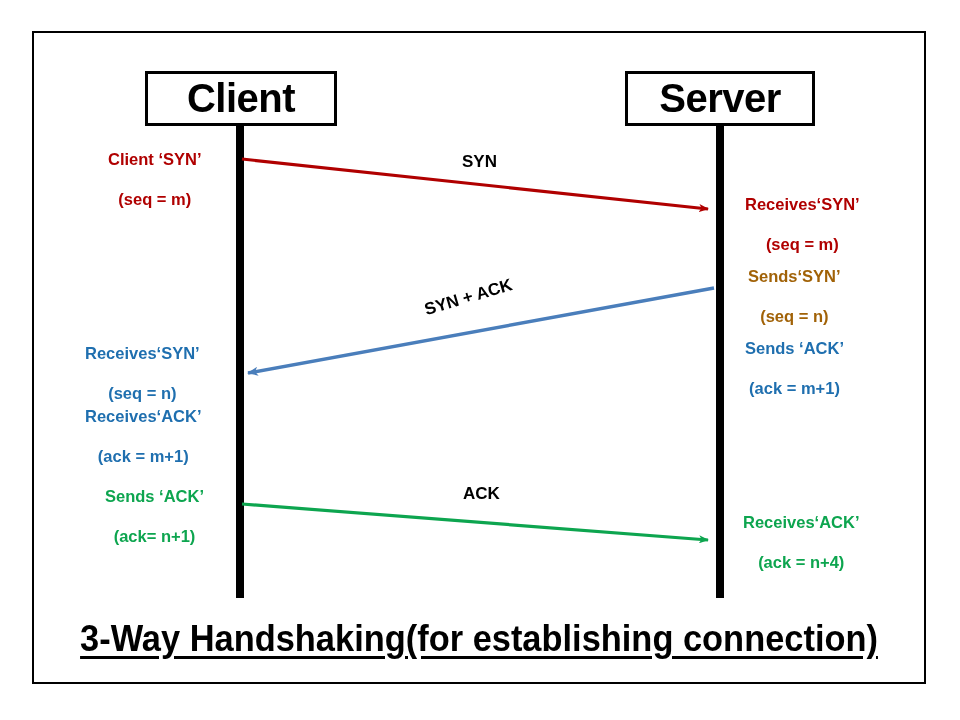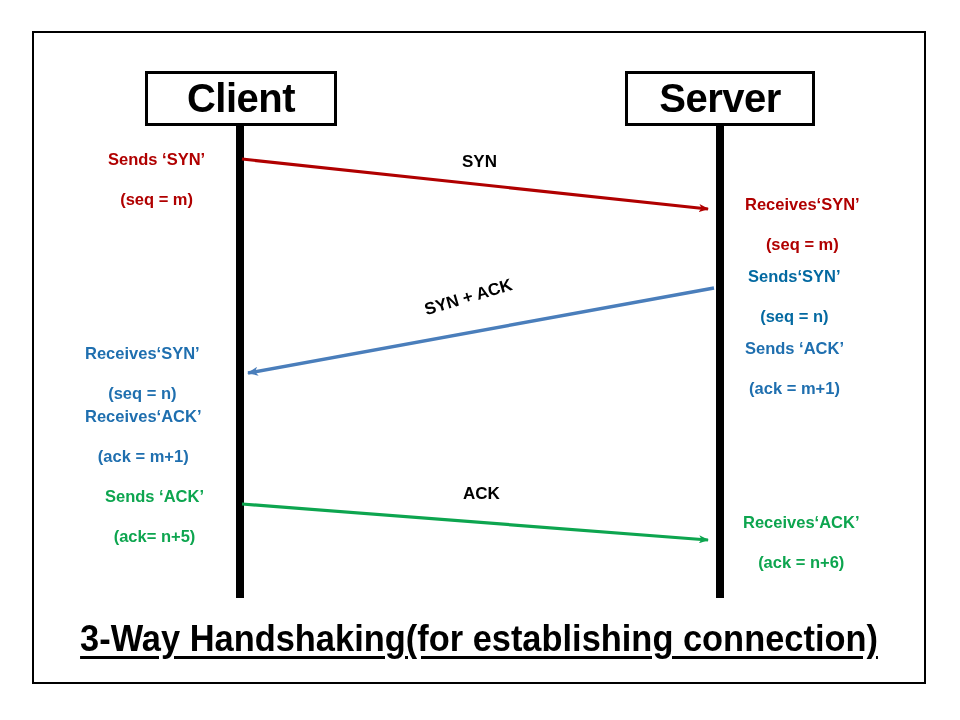--- a/index.html
+++ b/index.html
@@ -157,30 +157,30 @@
     <line x1="242" y1="504" x2="708" y2="540" stroke="#0DA54F" stroke-width="3.2" marker-end="url(#head-green)"></line>
   </svg>
 
   <div class="caption" id="cap-syn" style="left:462px; top:152px;text-align:right;">SYN</div>
 
   <div class="caption" id="cap-synack" style="left:428px; top:300px;">SYN + ACK</div>
 
   <div class="caption" id="cap-ack" style="left:463px; top:484px;text-align:center;">ACK</div>
 
   <div class="note" style="left:108px; top:148px; color:#B00000;">
-    <span class="l1">Sends ‘SYN’</span>
+    <span class="l1">Client ‘SYN’</span>
     <span class="l2">(seq = m)</span>
   </div>
 
   <div class="note" style="left:745px; top:193px; color:#B00000;">
     <span class="l1">Receives‘SYN’</span>
     <span class="l2">(seq = m)</span>
   </div>
 
-  <div class="note" style="left:748px; top:265px; color:#0369a1;">
+  <div class="note" style="left:748px; top:265px; color:#a16207;">
     <span class="l1">Sends‘SYN’</span>
     <span class="l2">(seq = n)</span>
   </div>
 
   <div class="note" style="left:745px; top:337px; color:#1F6FAF;">
     <span class="l1">Sends ‘ACK’</span>
     <span class="l2">(ack = m+1)</span>
   </div>
 
   <div class="note" style="left:85px; top:342px; color:#1F6FAF;">
@@ -188,23 +188,23 @@
     <span class="l2">(seq = n)</span>
   </div>
 
   <div class="note" style="left:85px; top:405px; color:#1F6FAF;">
     <span class="l1">Receives‘ACK’</span>
     <span class="l2">(ack = m+1)</span>
   </div>
 
   <div class="note" style="left:105px; top:485px; color:#0DA54F;">
     <span class="l1">Sends ‘ACK’</span>
-    <span class="l2">(ack= n+5)</span>
+    <span class="l2">(ack= n+1)</span>
   </div>
 
   <div class="note" style="left:743px; top:511px; color:#0DA54F;">
     <span class="l1">Receives‘ACK’</span>
-    <span class="l2">(ack = n+6)</span>
+    <span class="l2">(ack = n+4)</span>
   </div>
 
   <div id="title">3-Way Handshaking(for establishing connection)</div>
 
 </div>
 
 </body></html>

